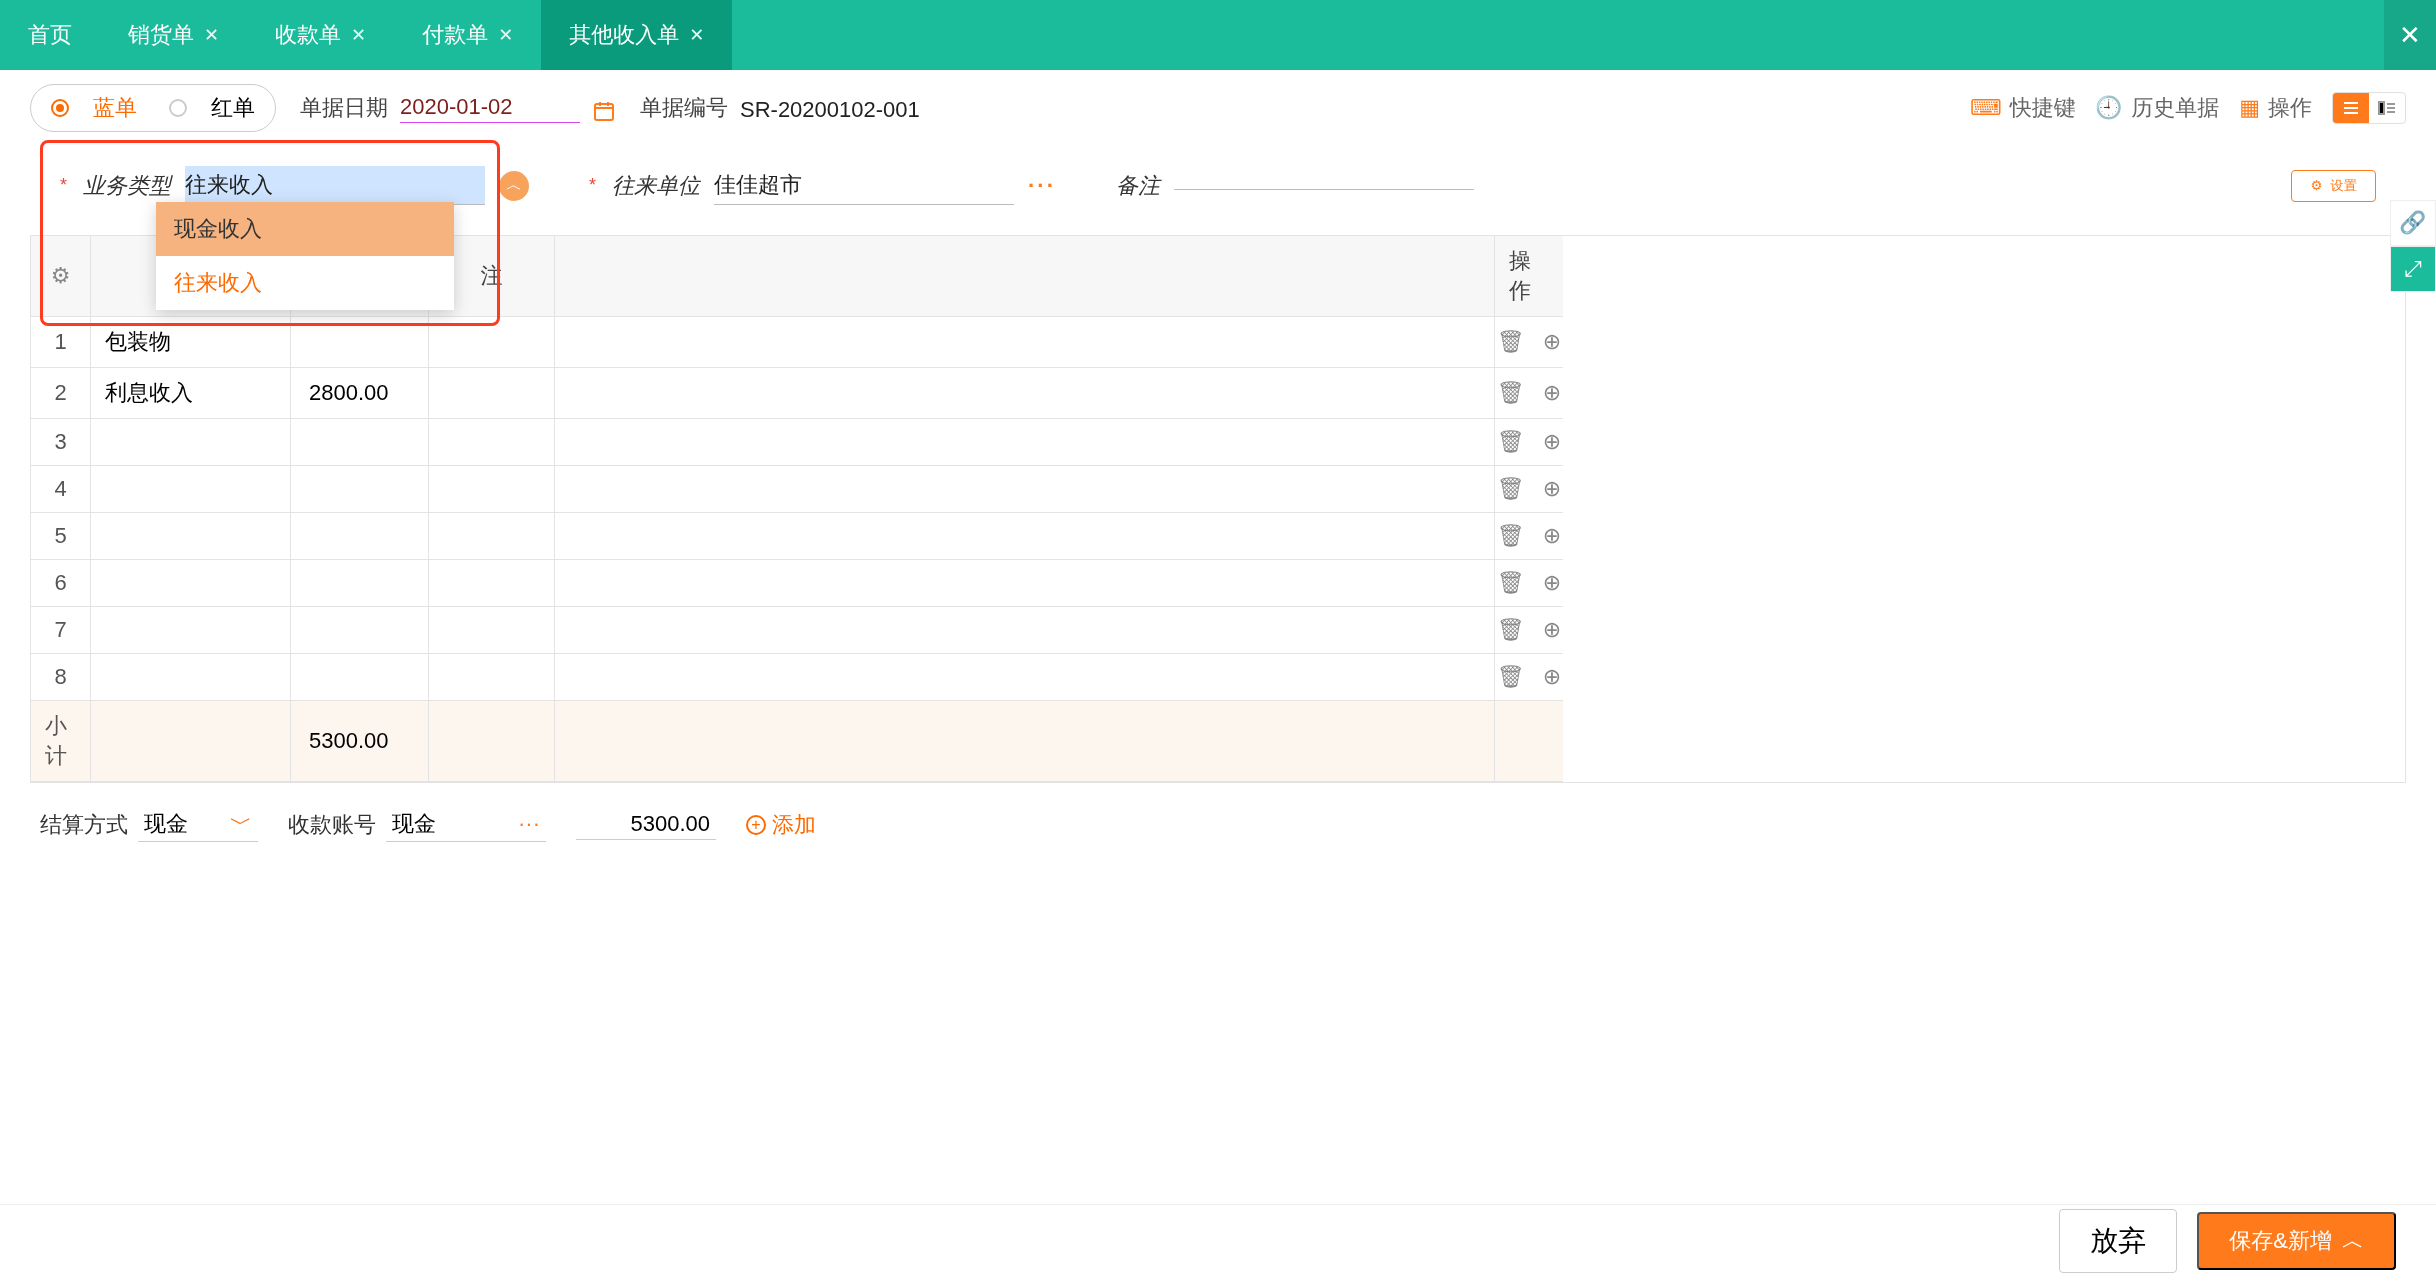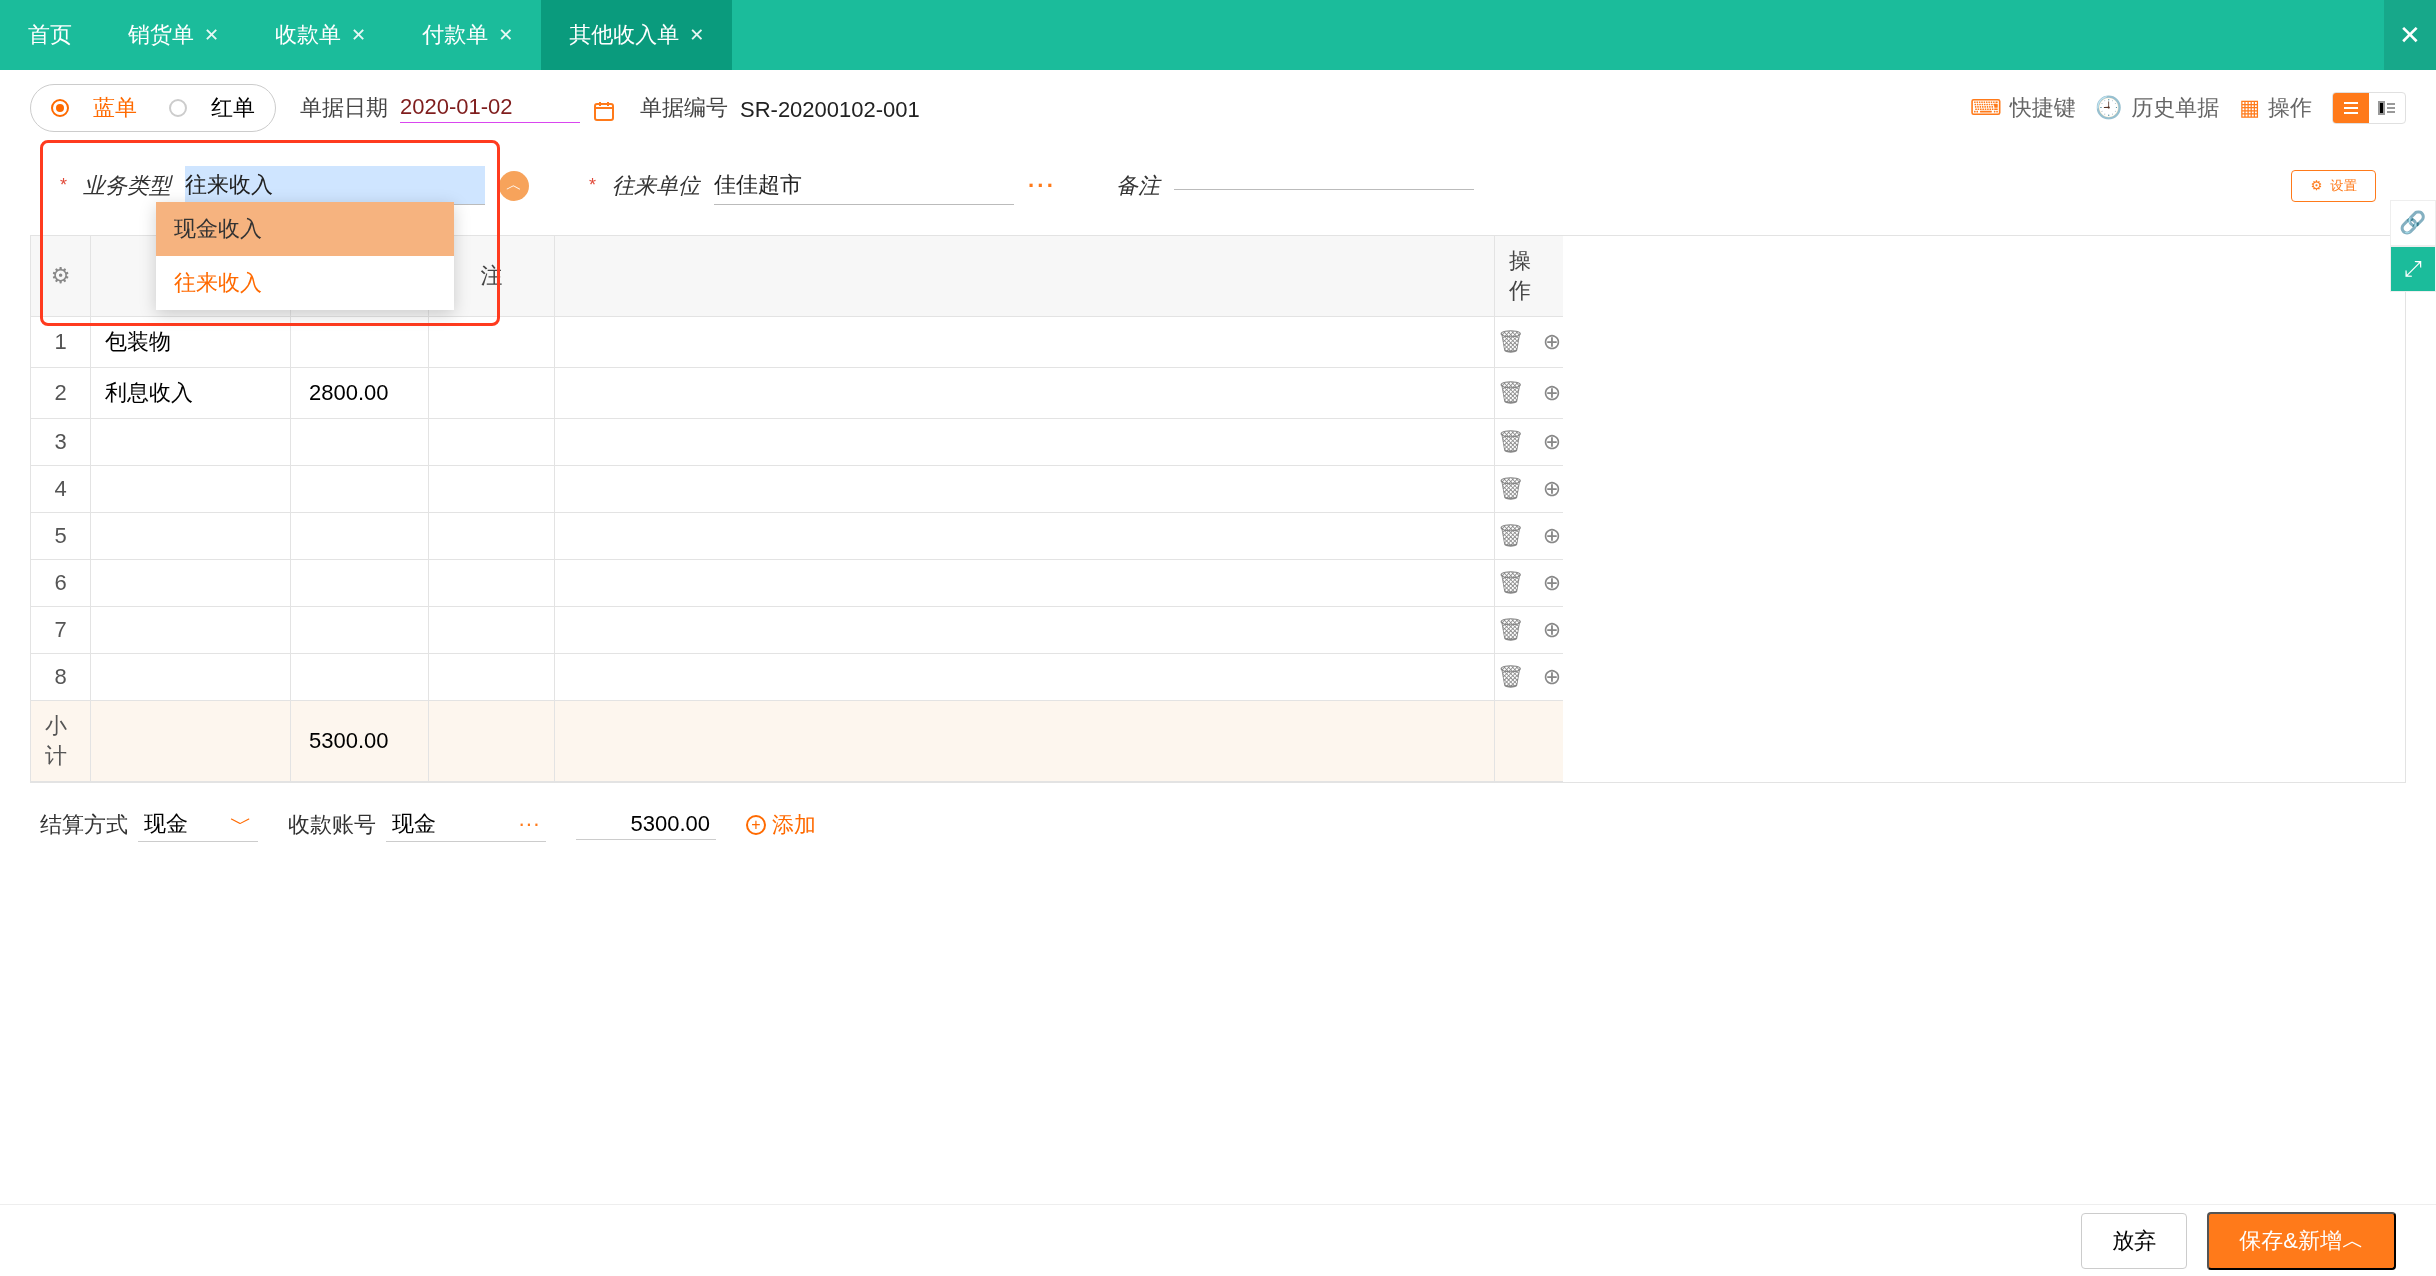--- a/index.html
+++ b/index.html
@@ -72,22 +72,22 @@
 .pay-row { display:flex; align-items:center; gap:30px; padding: 24px 40px; }
 .pay-field { display:flex; align-items:center; gap:10px; }
 .pay-field .label { color:#333; }
 .pay-field .val { border-bottom:1px solid #ccc; padding:2px 6px; min-width:120px; display:flex; align-items:center; justify-content:space-between; gap:10px; }
 .chev-down { color:#ff6a00; }
 .add-link { color:#ff6a00; display:flex; align-items:center; gap:6px; cursor:pointer; }
 .add-link .plus { width:20px; height:20px; border:2px solid #ff6a00; border-radius:50%; display:flex; align-items:center; justify-content:center; font-size:16px; }
 
 
 .footer { position:fixed; bottom:0; left:0; right:0; height:72px; background:#fff; border-top:1px solid #eee; display:flex; align-items:center; justify-content:flex-end; gap:20px; padding:0 40px; }
-.btn-outline { border:1px solid #ccc; background:#fff; padding:12px 30px; border-radius:4px; cursor:pointer; font-size:22px; }
-.btn-primary { background:#ff7a1a; color:#fff; padding:12px 30px; border-radius:4px; cursor:pointer; font-size:22px; display:flex; align-items:center; }
+.btn-outline { border:1px solid #ccc; background:#fff; padding:12px 30px; border-radius:4px; cursor:pointer; font-size:28px; }
+.btn-primary { background:#ff7a1a; color:#fff; padding:12px 30px; border-radius:4px; cursor:pointer; font-size:22px; display:flex; align-items:center; gap:10px; }
 
 svg { display:block; }
 </style>
 </head>
 <body>
 
 <div class="topbar">
   <div class="tab">
       <span>首页</span>
     </div>

